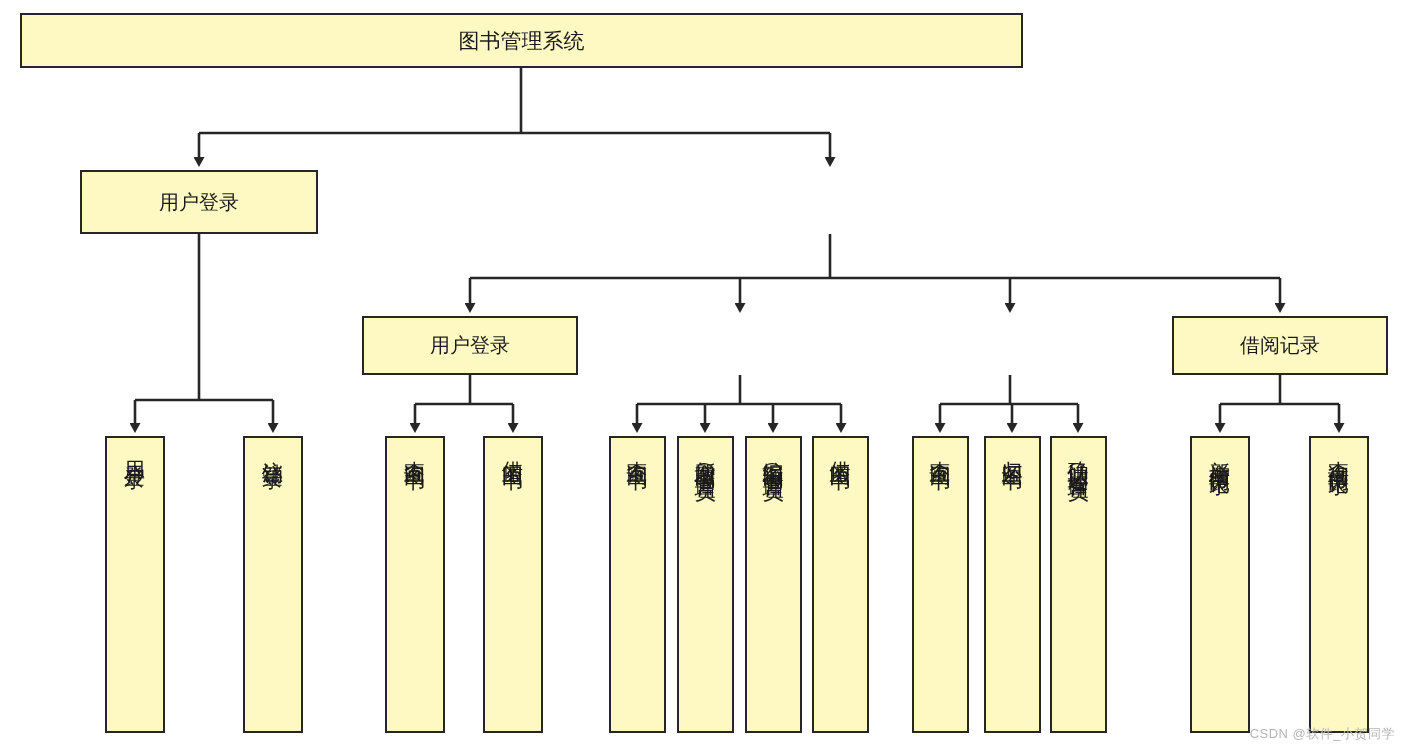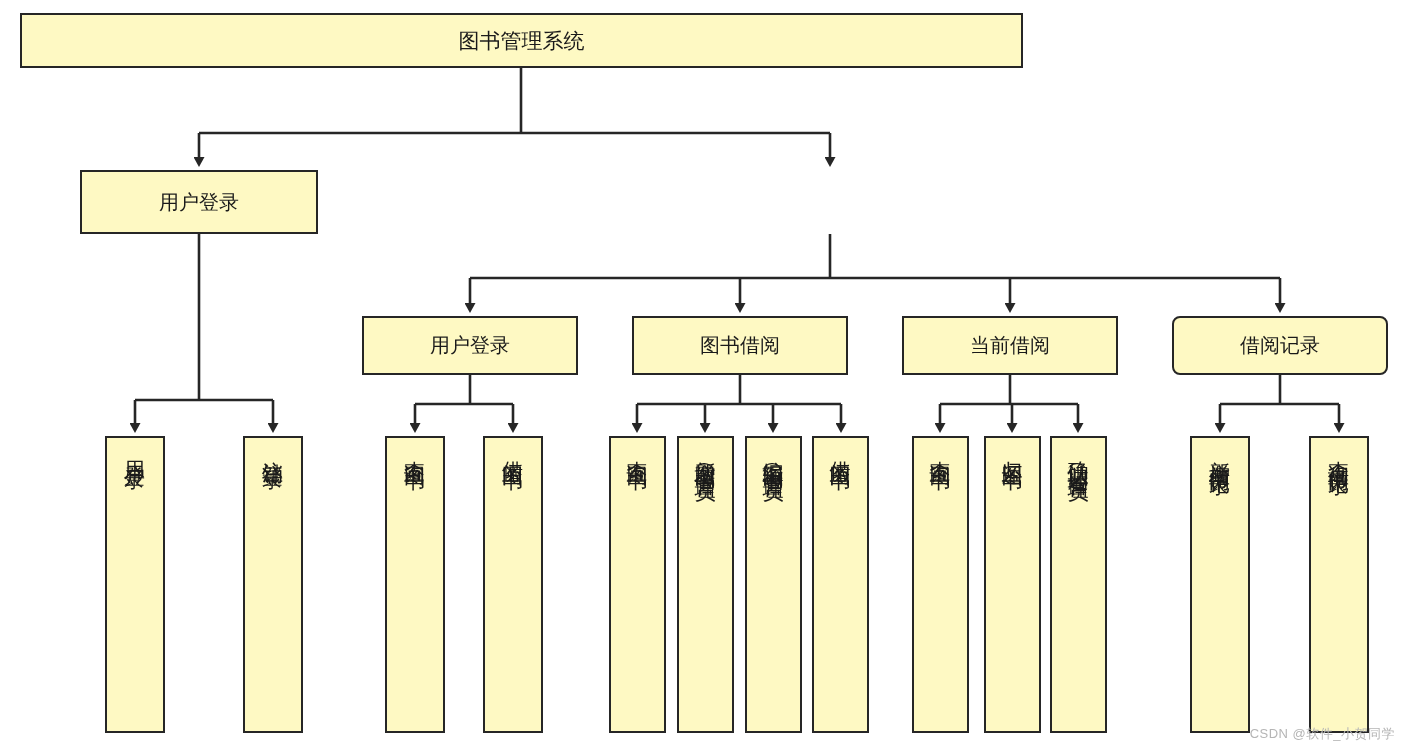--- a/index.html
+++ b/index.html
@@ -119,27 +119,21 @@
     <span class="label">图书管理系统</span>
   </div>
 
   <div class="node node-l2" style="left: 80px; top: 170px; width: 238px; height: 64px;">
     <span class="label">用户登录</span>
   </div>
 
   <div class="node node-l3" style="left: 362px; top: 316px; width: 216px; height: 59px;">
     <span class="label">用户登录</span>
   </div>
-  <div class="node node-l3" style="left: 632px; top: 316px; width: 216px; height: 59px;">
-    <span class="label">图书借阅</span>
-  </div>
-  <div class="node node-l3" style="left: 902px; top: 316px; width: 216px; height: 59px;">
-    <span class="label">当前借阅</span>
-  </div>
-  <div class="node node-l3" style="left: 1172px; top: 316px; width: 216px; height: 59px; border-radius: 8px;">
+  <div class="node node-l3" style="left: 1172px; top: 316px; width: 216px; height: 59px;">
     <span class="label">借阅记录</span>
   </div>
 
   <div class="node node-leaf" style="left: 105px; top: 436px; width: 60px; height: 297px;">
     <span class="label">用户登录</span>
   </div>
   <div class="node node-leaf" style="left: 243px; top: 436px; width: 60px; height: 297px;">
     <span class="label">注销登录</span>
   </div>
   <div class="node node-leaf" style="left: 385px; top: 436px; width: 60px; height: 297px;">

